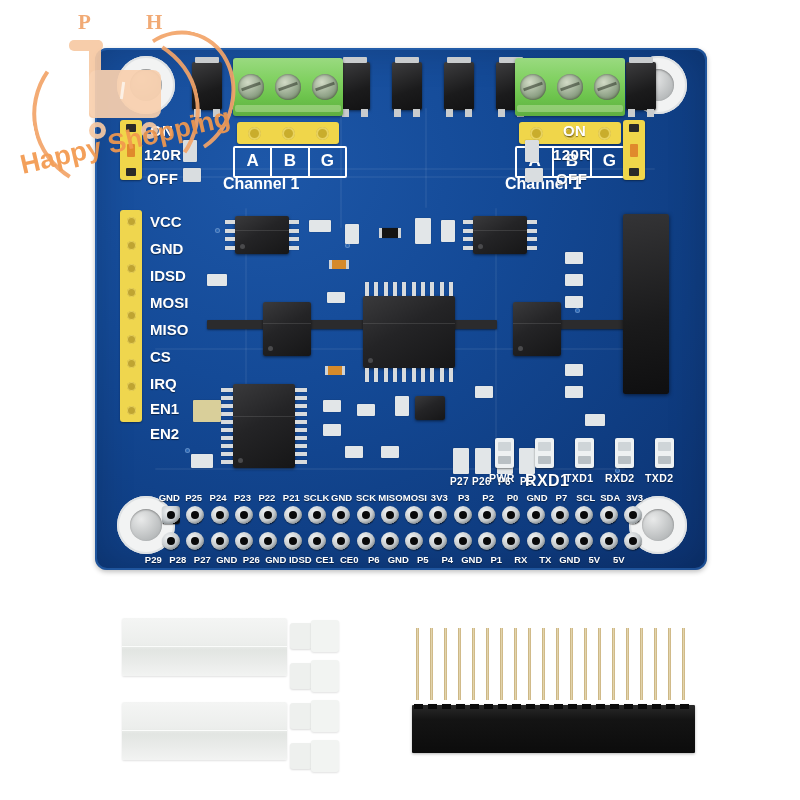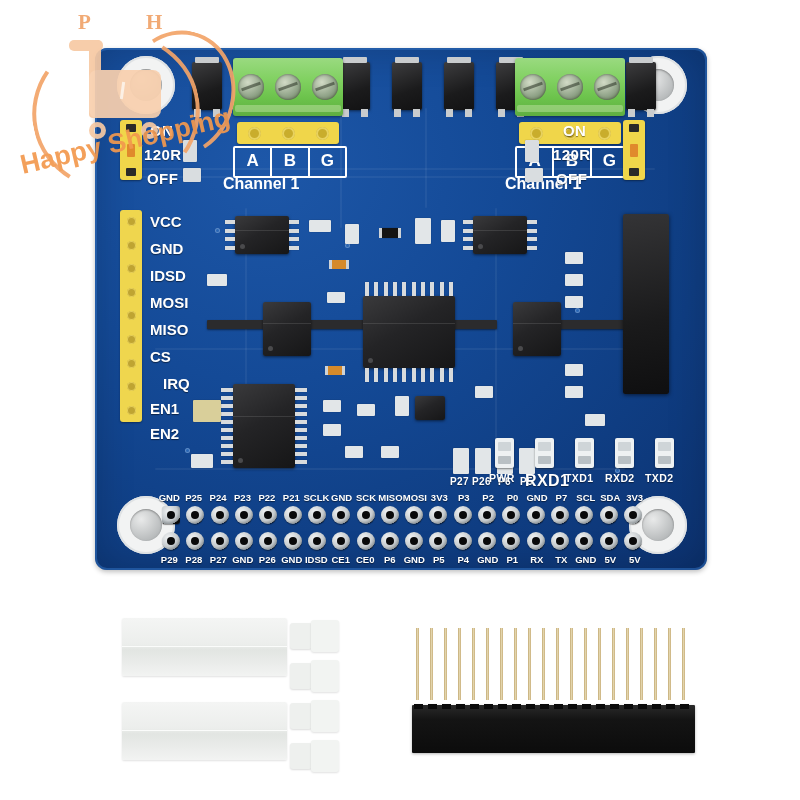--- a/index.html
+++ b/index.html
@@ -300,21 +300,21 @@
         <div class="p"></div>
         <div class="p"></div>
         <div class="p"></div>
     </div>
     <div class="pinlabel" style="left:55px;top:165px;">VCC</div>
     <div class="pinlabel" style="left:55px;top:192px;">GND</div>
     <div class="pinlabel" style="left:55px;top:219px;">IDSD</div>
     <div class="pinlabel" style="left:55px;top:246px;">MOSI</div>
     <div class="pinlabel" style="left:55px;top:273px;">MISO</div>
     <div class="pinlabel" style="left:55px;top:300px;">CS</div>
-    <div class="pinlabel" style="left:68px;top:327px;">IRQ</div>
+    <div class="pinlabel" style="left:55px;top:327px;">IRQ</div>
     <div class="pinlabel" style="left:55px;top:352px;">EN1</div>
     <div class="pinlabel" style="left:55px;top:377px;">EN2</div>
 
     <div class="ic" style="left:140px;top:168px;width:54px;height:38px;">
       <div class="mark"></div>
         <div class="dot"></div>
     </div>
     <div class="pins-l" style="left:130px;top:172px;width:10px;height:30px;">
         <i class="pn" style="width:10px;display:block;"></i>
         <i class="pn" style="width:10px;display:block;"></i>
@@ -539,21 +539,21 @@
         <div class="hpin"></div>
         <div class="hpin"></div>
         <div class="hpin"></div>
       <div class="hpin"></div>
         <div class="hpin"></div>
         <div class="hpin"></div>
         <div class="hpin"></div>
         <div class="hpin"></div>
     </div>
 
-    <div class="gpio-lab" style="left:62px;top:506px;width:490px;">
+    <div class="gpio-lab" style="left:46px;top:506px;width:490px;">
       <span>P29</span>
       <span>P28</span>
       <span>P27</span>
       <span>GND</span>
       <span>P26</span>
       <span>GND</span>
       <span>IDSD</span>
       <span>CE1</span>
       <span>CE0</span>
       <span>P6</span>

